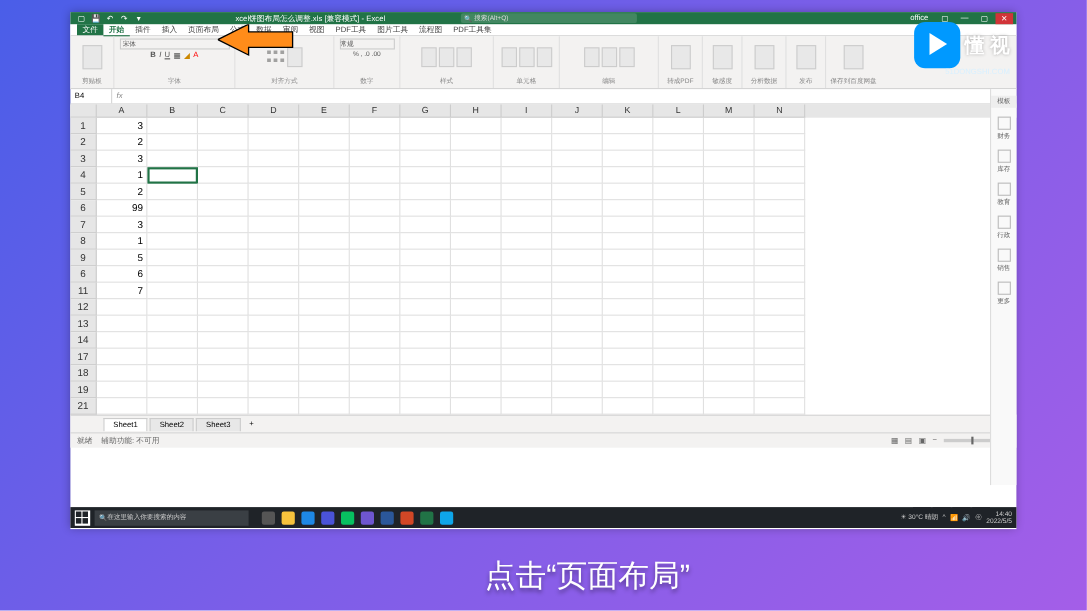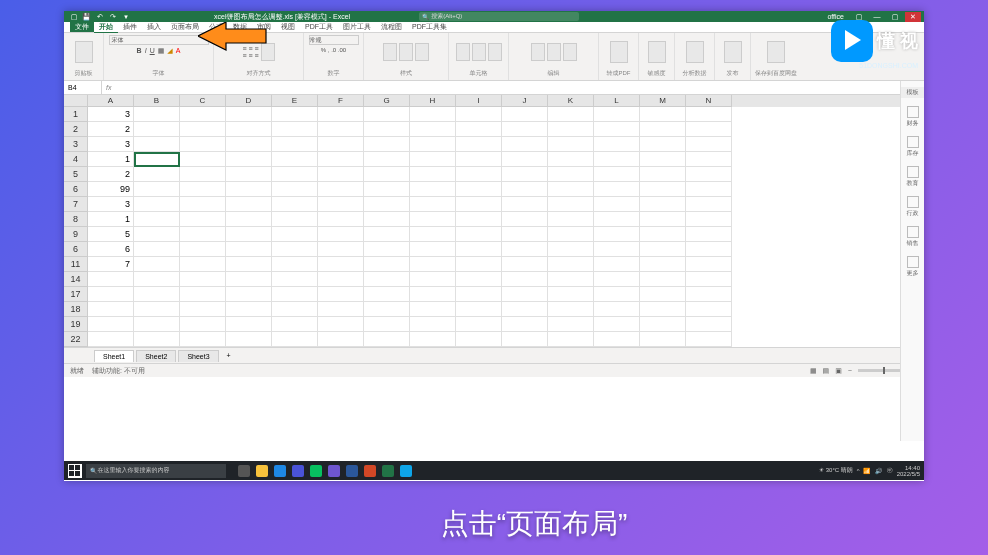--- a/index.html
+++ b/index.html
@@ -399,20 +399,54 @@
           <div class="cell"></div>
           <div class="cell"></div>
           <div class="cell"></div>
           <div class="cell"></div>
           <div class="cell"></div>
           <div class="cell"></div>
           <div class="cell"></div>
           <div class="cell"></div>
         </div>
         <div class="row">
+          <div class="rh">12</div>
+          <div class="cell"></div>
+          <div class="cell"></div>
+          <div class="cell"></div>
+          <div class="cell"></div>
+          <div class="cell"></div>
+          <div class="cell"></div>
+          <div class="cell"></div>
+          <div class="cell"></div>
+          <div class="cell"></div>
+          <div class="cell"></div>
+          <div class="cell"></div>
+          <div class="cell"></div>
+          <div class="cell"></div>
+          <div class="cell"></div>
+        </div>
+        <div class="row">
+          <div class="rh">13</div>
+          <div class="cell"></div>
+          <div class="cell"></div>
+          <div class="cell"></div>
+          <div class="cell"></div>
+          <div class="cell"></div>
+          <div class="cell"></div>
+          <div class="cell"></div>
+          <div class="cell"></div>
+          <div class="cell"></div>
+          <div class="cell"></div>
+          <div class="cell"></div>
+          <div class="cell"></div>
+          <div class="cell"></div>
+          <div class="cell"></div>
+        </div>
+        <div class="row">
           <div class="rh">14</div>
           <div class="cell"></div>
           <div class="cell"></div>
           <div class="cell"></div>
           <div class="cell"></div>
           <div class="cell"></div>
           <div class="cell"></div>
           <div class="cell"></div>
           <div class="cell"></div>
           <div class="cell"></div>
@@ -467,21 +501,21 @@
           <div class="cell"></div>
           <div class="cell"></div>
           <div class="cell"></div>
           <div class="cell"></div>
           <div class="cell"></div>
           <div class="cell"></div>
           <div class="cell"></div>
           <div class="cell"></div>
         </div>
         <div class="row">
-          <div class="rh">22</div>
+          <div class="rh">21</div>
           <div class="cell"></div>
           <div class="cell"></div>
           <div class="cell"></div>
           <div class="cell"></div>
           <div class="cell"></div>
           <div class="cell"></div>
           <div class="cell"></div>
           <div class="cell"></div>
           <div class="cell"></div>
           <div class="cell"></div>

